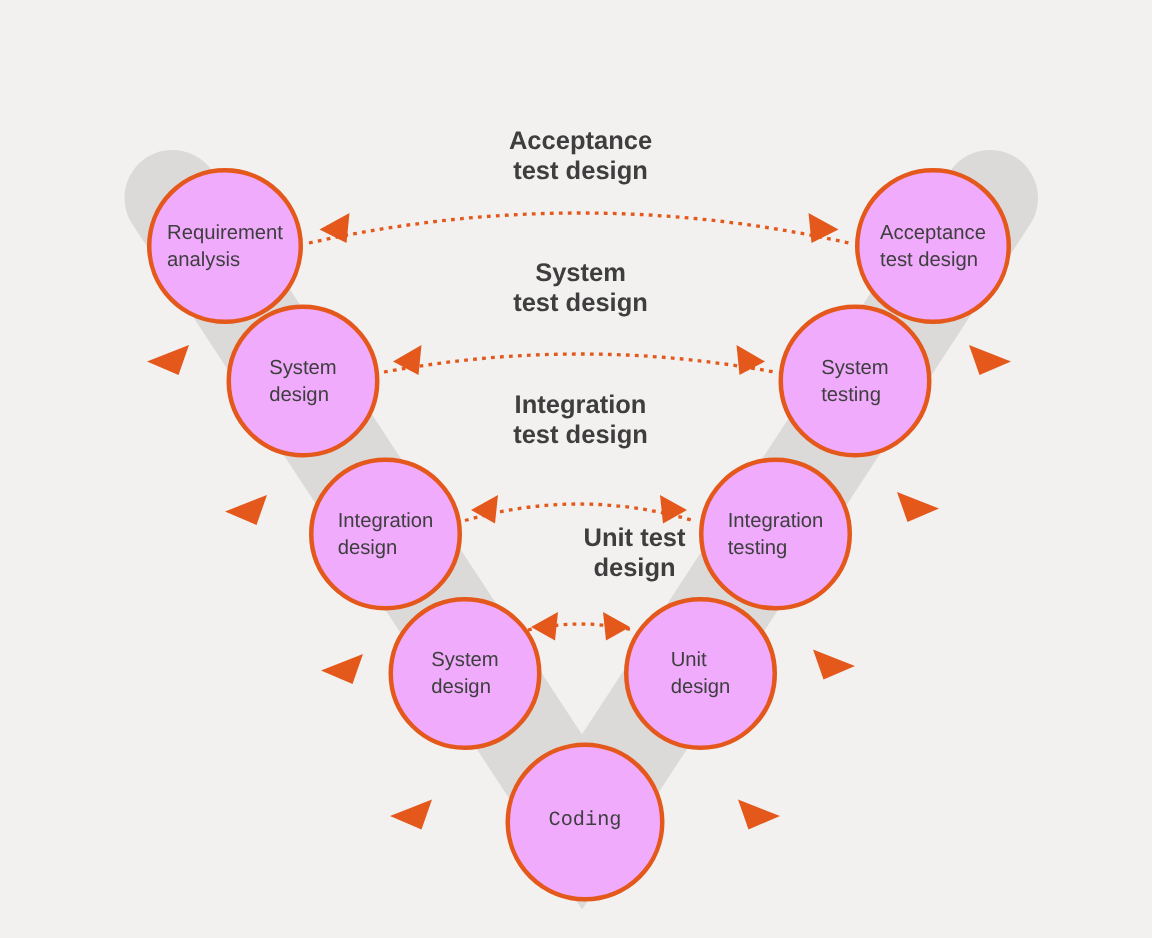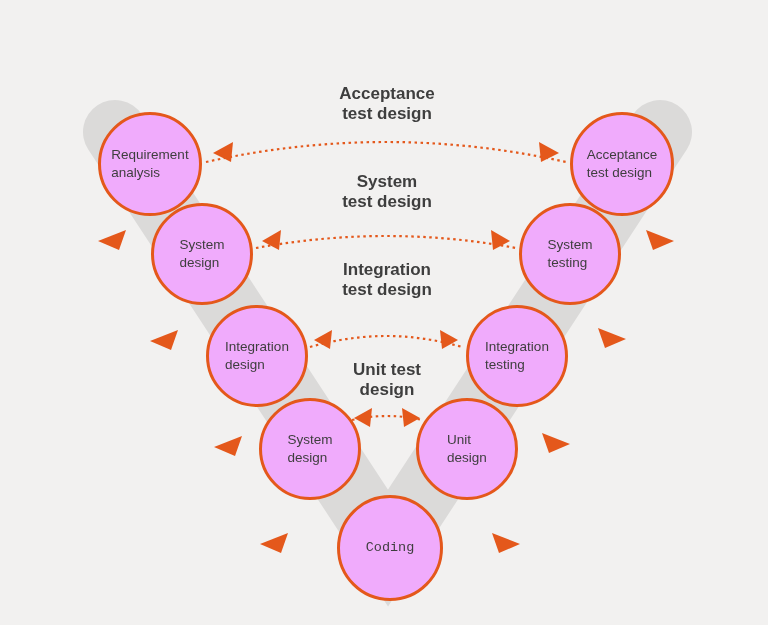--- a/index.html
+++ b/index.html
@@ -43,21 +43,21 @@
   .n8{left:416px;top:398px;width:102px;height:102px;}
   .n9{left:337px;top:495px;width:106px;height:106px;font-family:Liberation Mono, monospace;}
   .connector-label{
     position:absolute;left:387px;transform:translateX(-50%);
     text-align:center;font-size:17px;font-weight:600;
     color:var(--text);line-height:1.18;white-space:pre-line;
   }
   .cl1{top:84px;}
   .cl2{top:172px;}
   .cl3{top:260px;}
-  .cl4{top:360px;}
+  .cl4{top:349px;margin-left:36px;}
 </style>
 </head>
 <body>
 
 <div class="canvas">
 
   <svg class="decor" width="768" height="625" viewBox="0 0 768 625">
 
     <path d="M115 132 L388 548 L660 132" fill="none" stroke-width="64" stroke-linecap="round" style="stroke:var(--band)"></path>
 

